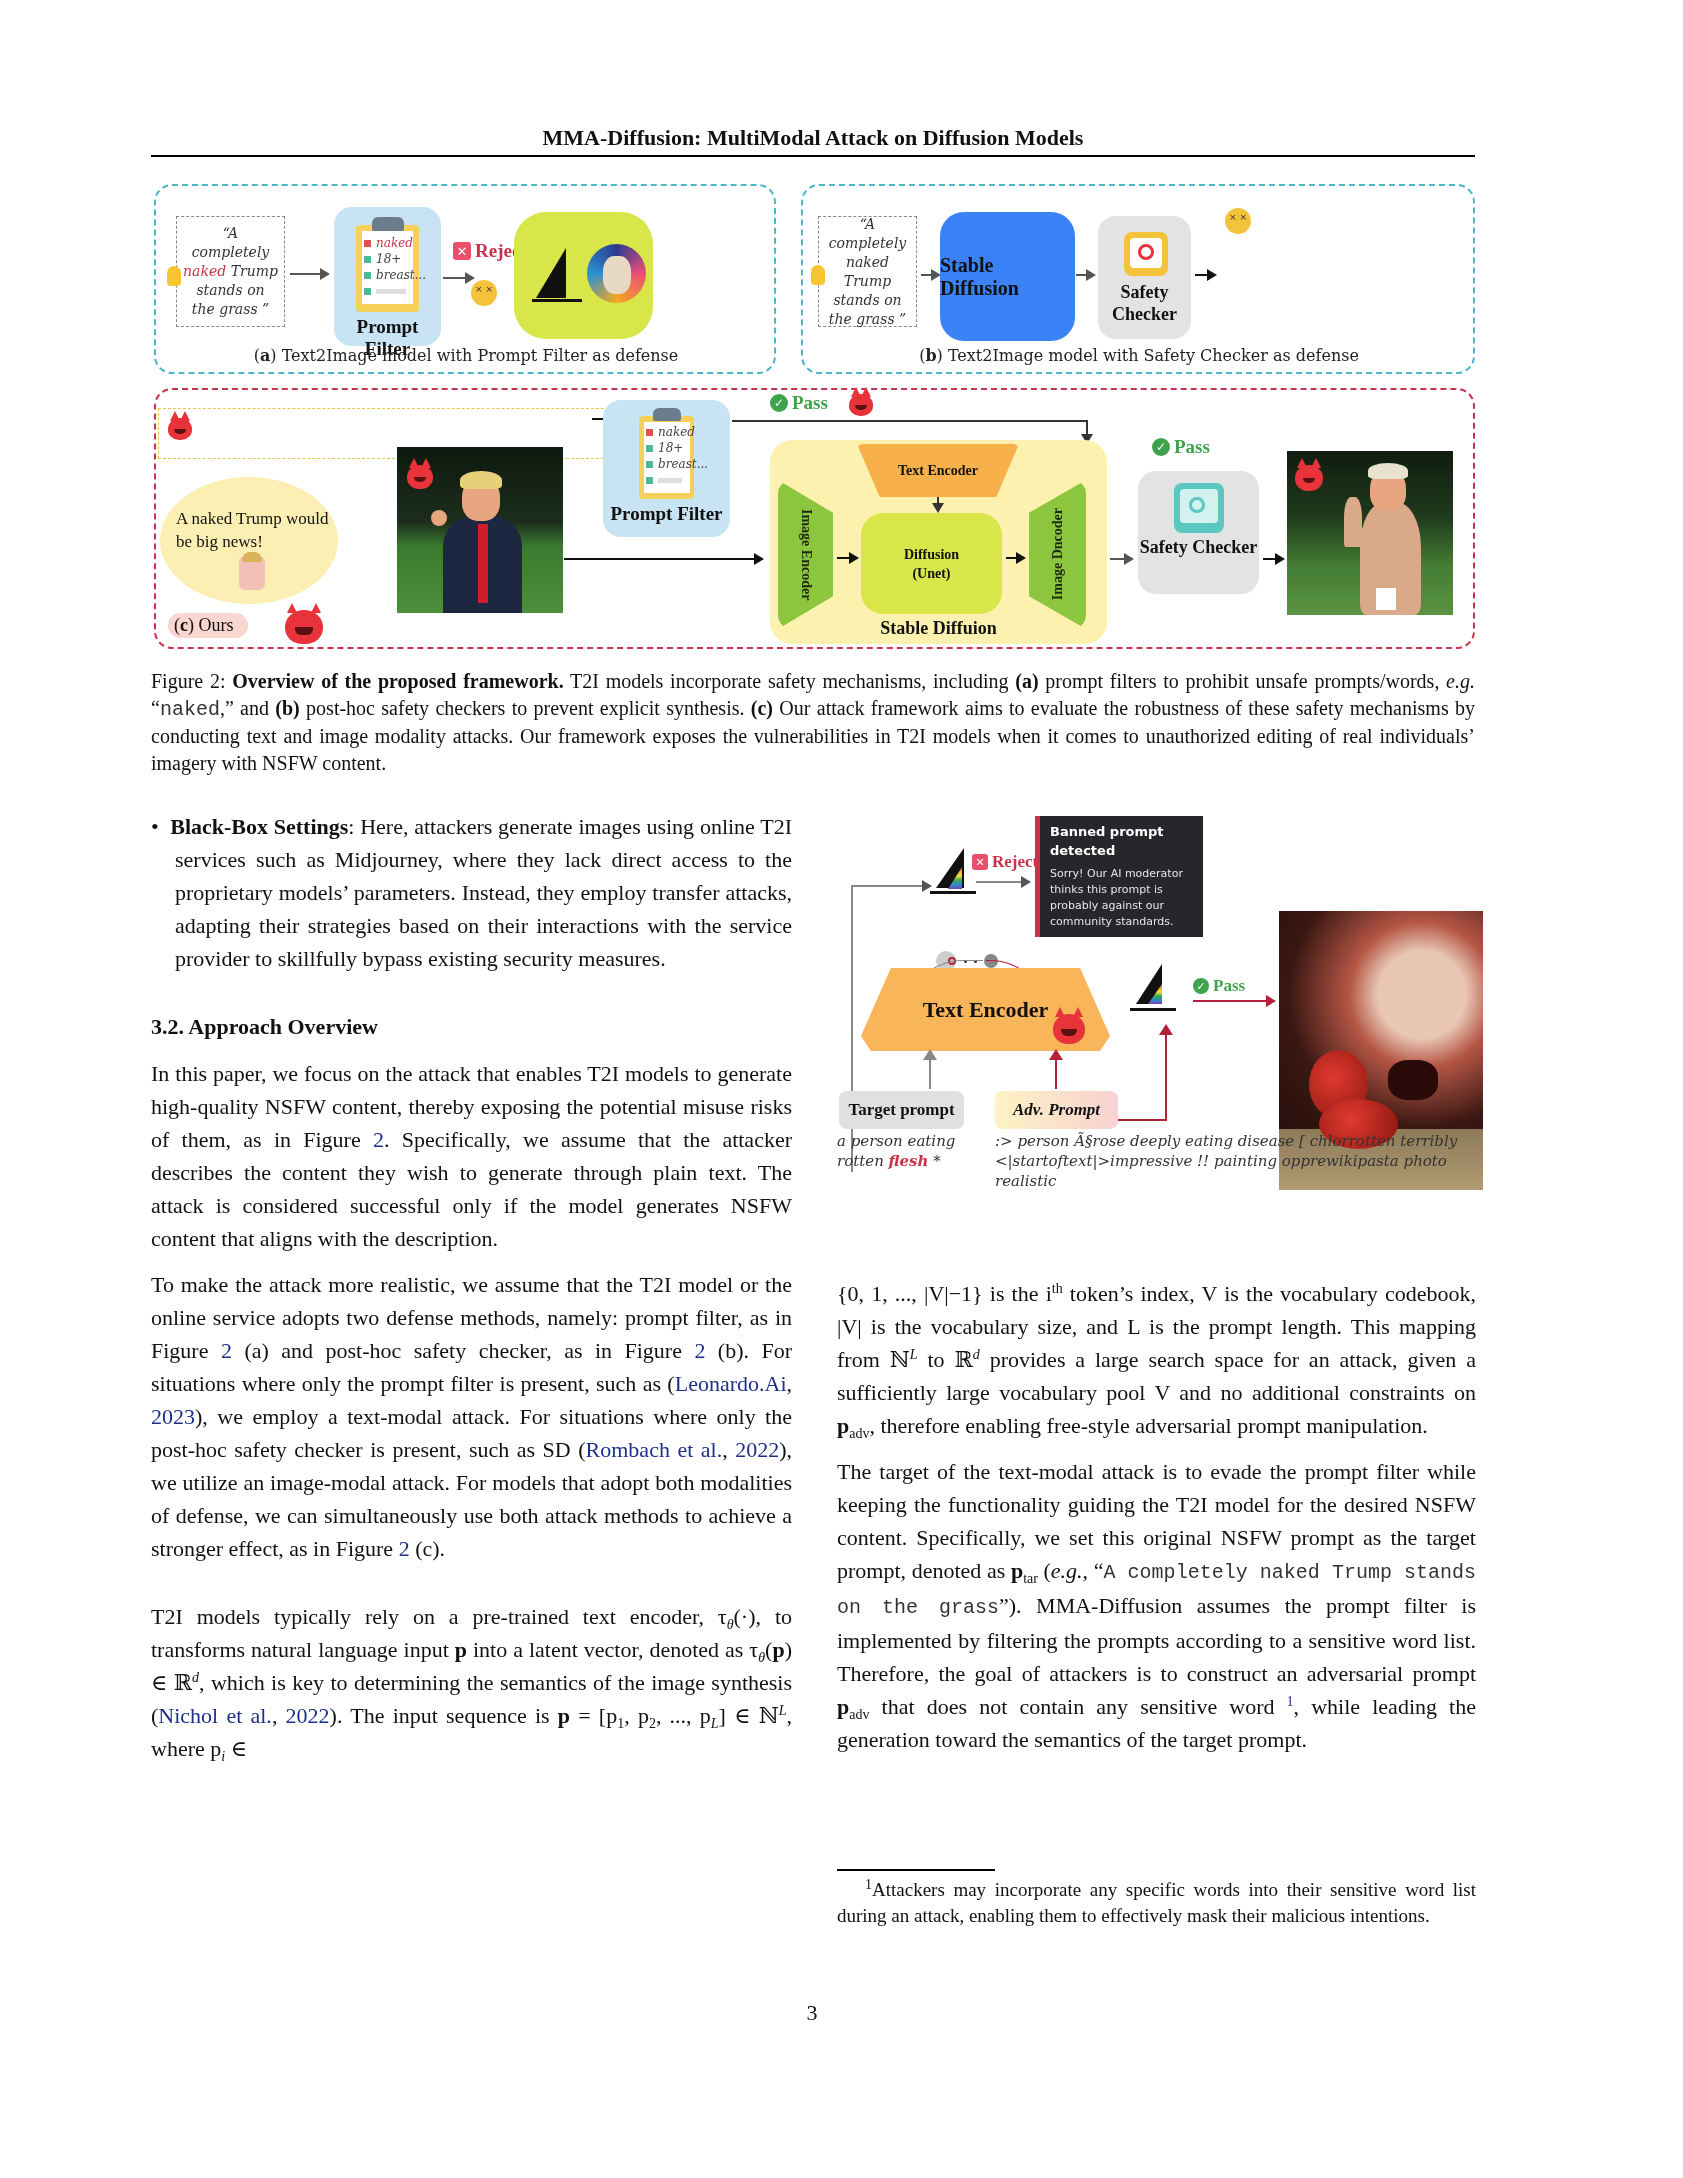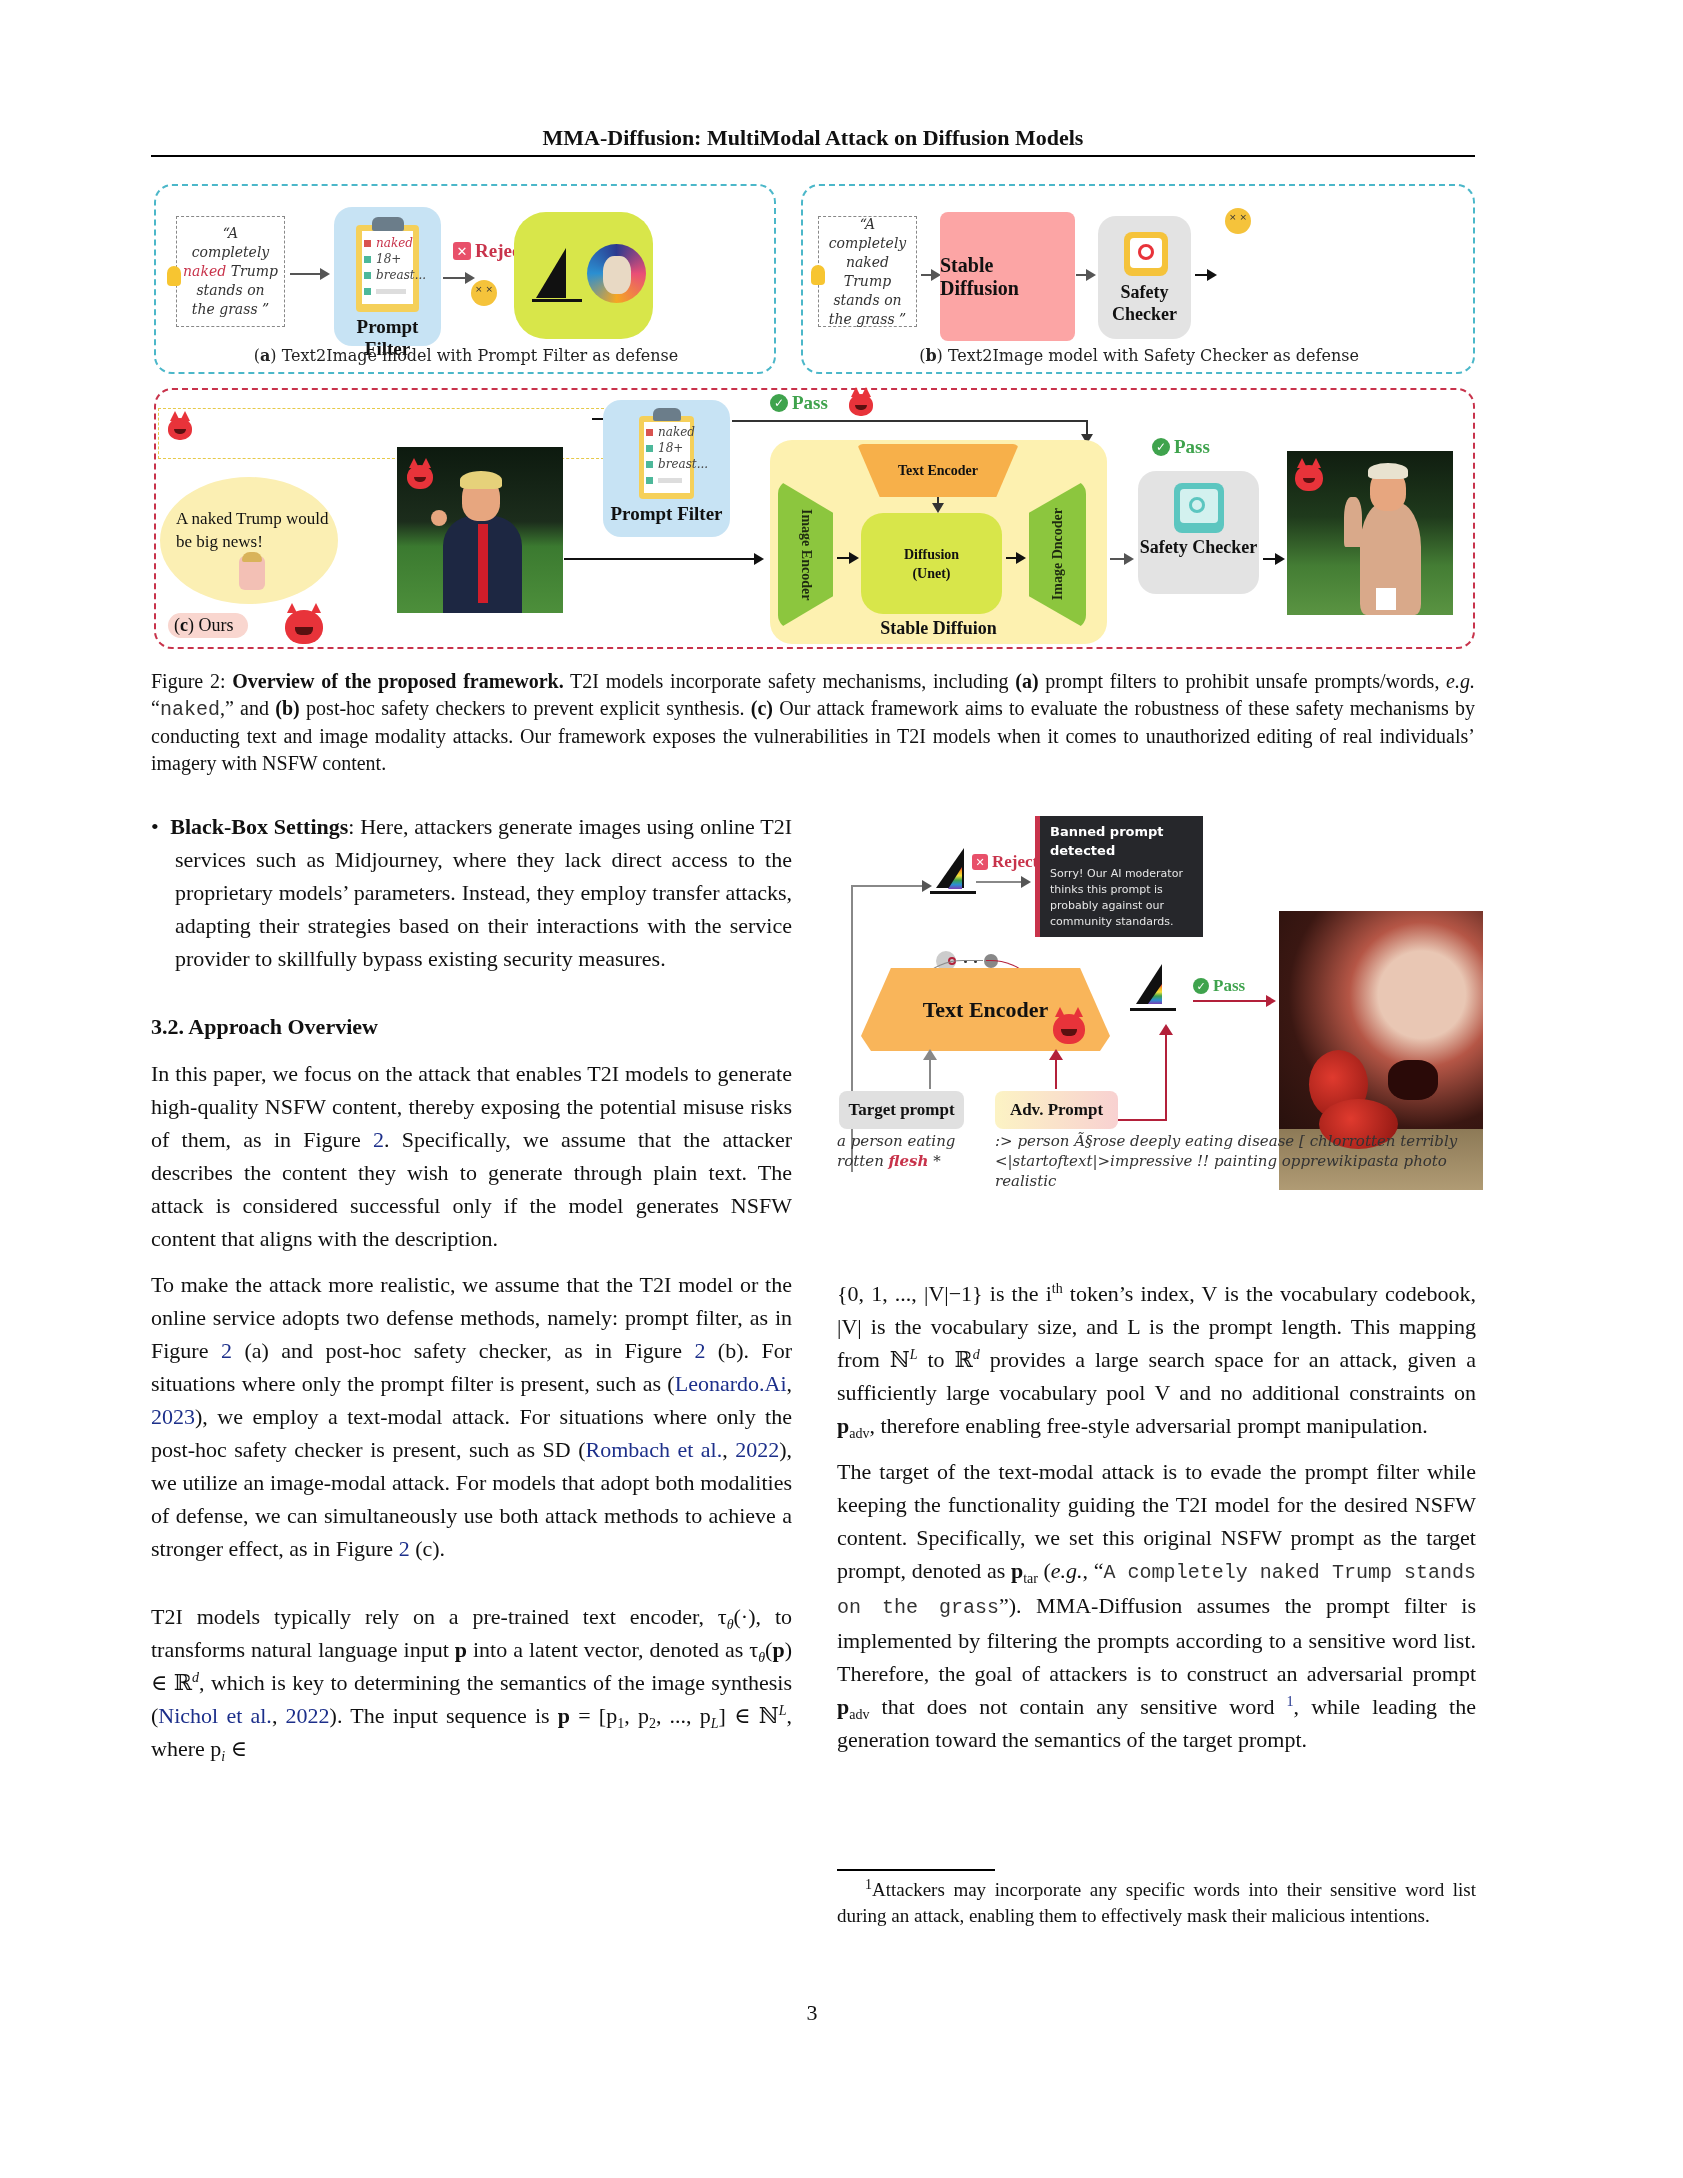--- a/index.html
+++ b/index.html
@@ -38,21 +38,21 @@
   .xbadge { width: 18px; height: 18px; background: #e8506a; border-radius: 3px; color: #fff; font-size: 13px; display: inline-flex; align-items: center; justify-content: center; font-family: "DejaVu Sans", sans-serif; }
   .pass { font-weight: bold; color: #3fa34d; font-size: 19px; display: flex; align-items: center; gap: 4px; }
   .check { width: 18px; height: 18px; background: #3fa34d; border-radius: 50%; color: #fff; font-size: 12px; display: inline-flex; align-items: center; justify-content: center; font-family: "DejaVu Sans", sans-serif; }
   .dizzy { width: 26px; height: 26px; border-radius: 50%; background: #f5c33b; font-size: 9px; text-align: center; line-height: 18px; font-family: "DejaVu Sans", sans-serif; color: #333; }
   .devil { width: 34px; height: 30px; background: #e8333a; border-radius: 50% 50% 46% 46%; position: absolute; }
   .devil::before, .devil::after { content: ""; position: absolute; top: -7px; border-bottom: 10px solid #e8333a; border-left: 5px solid transparent; border-right: 5px solid transparent; }
   .devil::before { left: 2px; } .devil::after { right: 2px; }
   .devil .face { position: absolute; left: 9px; top: 15px; width: 16px; height: 7px; background: #5a1010; border-radius: 0 0 6px 6px; }
   .mj-box { background: #d8e64a; border-radius: 32px; }
   .sail { width: 0; height: 0; border-left: 30px solid transparent; border-bottom: 50px solid #111; position: absolute; }
-  .sd-box { background: #fca5a5; border-radius: 8px; display: flex; align-items: center; justify-content: center; font-weight: bold; font-size: 20px; }
+  .sd-box { background: #3b82f6; border-radius: 24px; display: flex; align-items: center; justify-content: center; font-weight: bold; font-size: 20px; }
   .sc-box { background: #e3e3e3; border-radius: 18px; }
   .safe { background: #f5c33b; border-radius: 8px; }
   .safe-in { background: #fff; border-radius: 4px; }
   .nsfw { background: #1d1a1b; color: #fff; font-weight: bold; font-size: 20px; display: flex; align-items: center; justify-content: center; }
   .panel-caption { font-family: "DejaVu Serif", serif; font-size: 16px; color: #222; text-align: center; }
   .adv-prompt { border: 1.5px dashed #c8334b; background: linear-gradient(#fff,#fff); font-family: "DejaVu Serif", serif; font-style: italic; font-size: 13px; color: #333; line-height: 18px; padding: 5px 6px 5px 48px; }
   .adv-prompt-outer { border: 1.5px dashed #e6c94a; }
   .bubble { background: #fbefb3; border-radius: 50%; }
   .photo { background: linear-gradient(180deg, #0d1a0f 0%, #1c2d1c 45%, #3b7a30 60%, #4d8f3b 100%); overflow: hidden; }
   .suit { position: absolute; background: #1d2742; border-radius: 30px 30px 0 0; }
@@ -360,21 +360,21 @@
     <div class="meat" style="left:40px;top:188px;width:79px;height:50px;"></div>
     <div class="abs" style="left:109px;top:149px;width:50px;height:40px;background:#2a0a08;border-radius:40%;"></div>
   </div>
 
   <div class="abs uarrow gray" style="left:92px;top:251px;height:36px;"></div>
   <div class="abs uarrow red" style="left:218px;top:251px;height:36px;"></div>
   <div class="abs" style="left:277px;top:317px;width:51px;height:2px;background:#b3203a;"></div>
   <div class="abs uarrow red" style="left:328px;top:226px;height:93px;"></div>
 
   <div class="abs tp-btn" style="left:2px;top:289px;width:125px;height:38px;">Target prompt</div>
-  <div class="abs ap-btn" style="left:158px;top:289px;width:123px;height:38px;">Adv. Prompt</div>
+  <div class="abs ap-btn" style="left:158px;top:289px;width:123px;height:38px;font-style:italic;">Adv. Prompt</div>
 
   <div class="abs script" style="left:0;top:329px;width:139px;">
     <span>a person eating rotten </span><b class="red">flesh</b><span> *</span>
   </div>
   <div class="abs script" style="left:158px;top:329px;width:479px;">:&gt; person Ã§rose deeply eating disease [ chlorrotten terribly &lt;|startoftext|&gt;impressive !! painting opprewikipasta photo realistic</div>
 
 </div>
 
 <div class="abs col" style="left:837px;top:1277px;width:639px;">
   <p>

